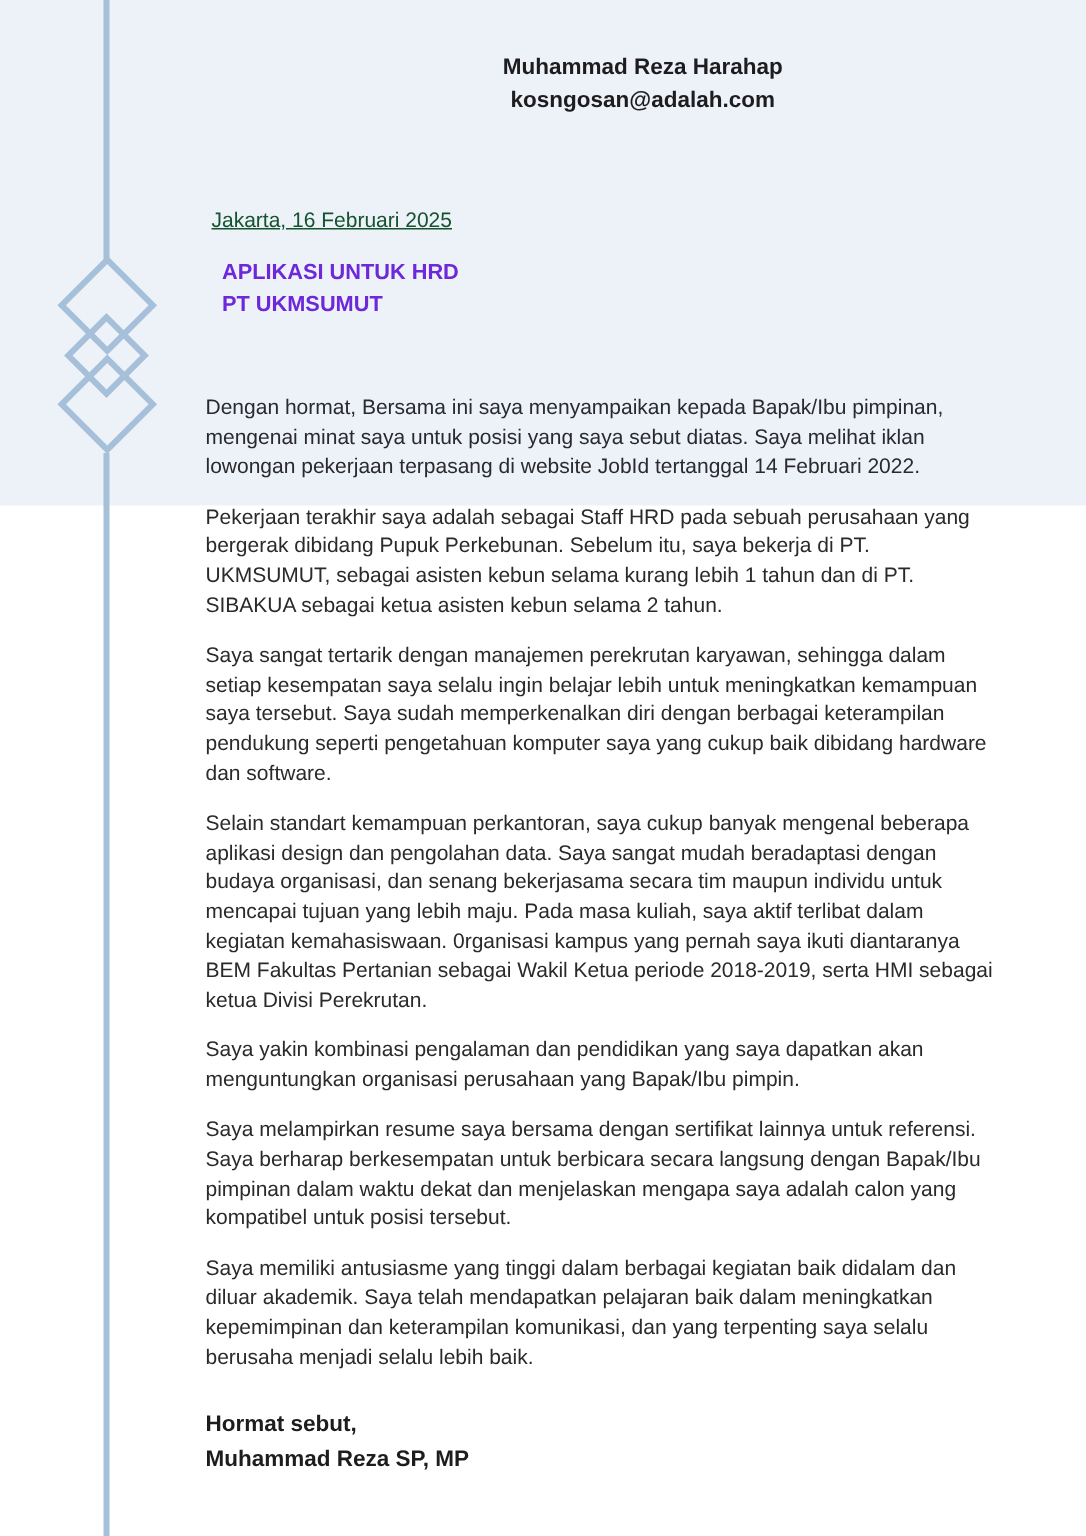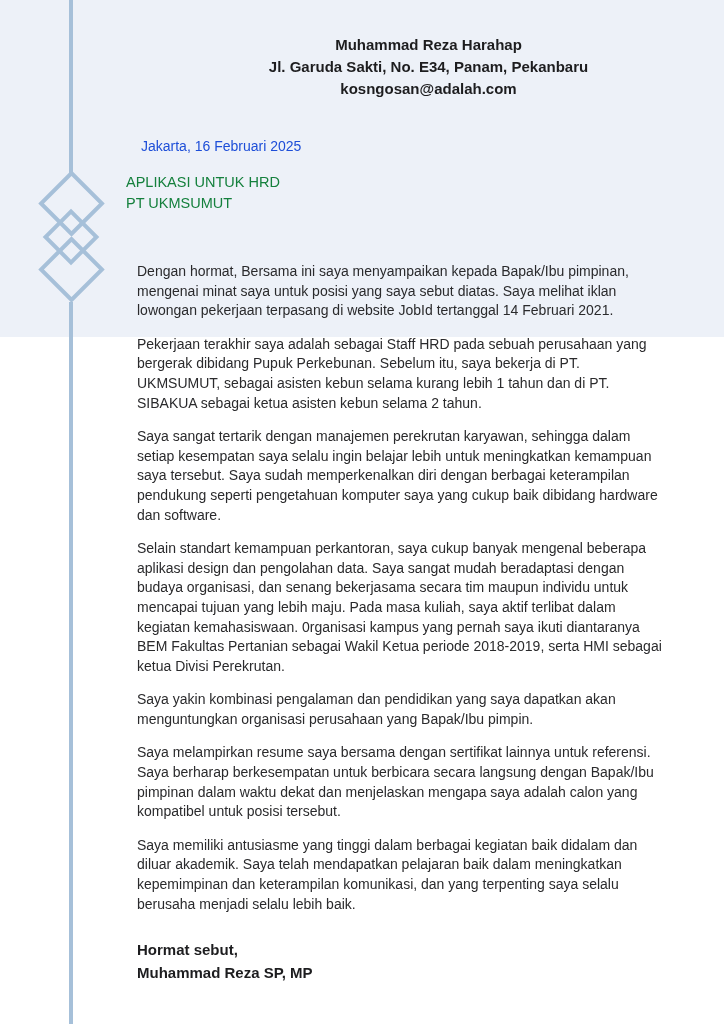--- a/index.html
+++ b/index.html
@@ -49,30 +49,31 @@
     font-weight: bold;
     font-size: 15px;
     line-height: 22px;
     color: #1d1d1f;
   }
   .dateline {
     position: absolute;
     left: 141px;
     top: 138px;
     font-size: 14px;
-    color: #1d4ed8;
+    color: #14532d;
+    text-decoration: underline;
   }
   .subject {
     position: absolute;
-    left: 126px;
+    left: 148px;
     top: 172px;
-    font-weight: normal;
+    font-weight: bold;
     font-size: 14.5px;
     line-height: 21px;
-    color: #15803d;
+    color: #6d28d9;
   }
   .letter-body {
     position: absolute;
     left: 137px;
     top: 262px;
     width: 528px;
     font-size: 14px;
     line-height: 19.6px;
     color: #2a2a2c;
   }
@@ -95,33 +96,32 @@
   <div class="top-band"></div>
 
   <div class="vline top"></div>
   <div class="vline bottom"></div>
   <div class="diamond d1"></div>
   <div class="diamond d2"></div>
   <div class="diamond d3"></div>
 
   <div class="sender">
     <div>Muhammad Reza Harahap</div>
-    <div>Jl. Garuda Sakti, No. E34, Panam, Pekanbaru</div>
     <div>kosngosan@adalah.com</div>
   </div>
 
   <div class="dateline">Jakarta, 16 Februari 2025</div>
 
   <div class="subject">
     <div>APLIKASI UNTUK HRD</div>
     <div>PT UKMSUMUT</div>
   </div>
 
   <div class="letter-body">
-    <p>Dengan hormat, Bersama ini saya menyampaikan kepada Bapak/Ibu pimpinan, mengenai minat saya untuk posisi yang saya sebut diatas. Saya melihat iklan lowongan pekerjaan terpasang di website JobId tertanggal 14 Februari 2021.</p>
+    <p>Dengan hormat, Bersama ini saya menyampaikan kepada Bapak/Ibu pimpinan, mengenai minat saya untuk posisi yang saya sebut diatas. Saya melihat iklan lowongan pekerjaan terpasang di website JobId tertanggal 14 Februari 2022.</p>
     <p>Pekerjaan terakhir saya adalah sebagai Staff HRD pada sebuah perusahaan yang bergerak dibidang Pupuk Perkebunan. Sebelum itu, saya bekerja di PT. UKMSUMUT, sebagai asisten kebun selama kurang lebih 1 tahun dan di PT. SIBAKUA sebagai ketua asisten kebun selama 2 tahun.</p>
     <p>Saya sangat tertarik dengan manajemen perekrutan karyawan, sehingga dalam setiap kesempatan saya selalu ingin belajar lebih untuk meningkatkan kemampuan saya tersebut. Saya sudah memperkenalkan diri dengan berbagai keterampilan pendukung seperti pengetahuan komputer saya yang cukup baik dibidang hardware dan software.</p>
     <p>Selain standart kemampuan perkantoran, saya cukup banyak mengenal beberapa aplikasi design dan pengolahan data. Saya sangat mudah beradaptasi dengan budaya organisasi, dan senang bekerjasama secara tim maupun individu untuk mencapai tujuan yang lebih maju. Pada masa kuliah, saya aktif terlibat dalam kegiatan kemahasiswaan. 0rganisasi kampus yang pernah saya ikuti diantaranya BEM Fakultas Pertanian sebagai Wakil Ketua periode 2018-2019, serta HMI sebagai ketua Divisi Perekrutan.</p>
     <p>Saya yakin kombinasi pengalaman dan pendidikan yang saya dapatkan akan menguntungkan organisasi perusahaan yang Bapak/Ibu pimpin.</p>
     <p>Saya melampirkan resume saya bersama dengan sertifikat lainnya untuk referensi. Saya berharap berkesempatan untuk berbicara secara langsung dengan Bapak/Ibu pimpinan dalam waktu dekat dan menjelaskan mengapa saya adalah calon yang kompatibel untuk posisi tersebut.</p>
     <p>Saya memiliki antusiasme yang tinggi dalam berbagai kegiatan baik didalam dan diluar akademik. Saya telah mendapatkan pelajaran baik dalam meningkatkan kepemimpinan dan keterampilan komunikasi, dan yang terpenting saya selalu berusaha menjadi selalu lebih baik.</p>
 
     <div class="closing">
       <div>Hormat sebut,</div>
       <div>Muhammad Reza SP, MP</div>

